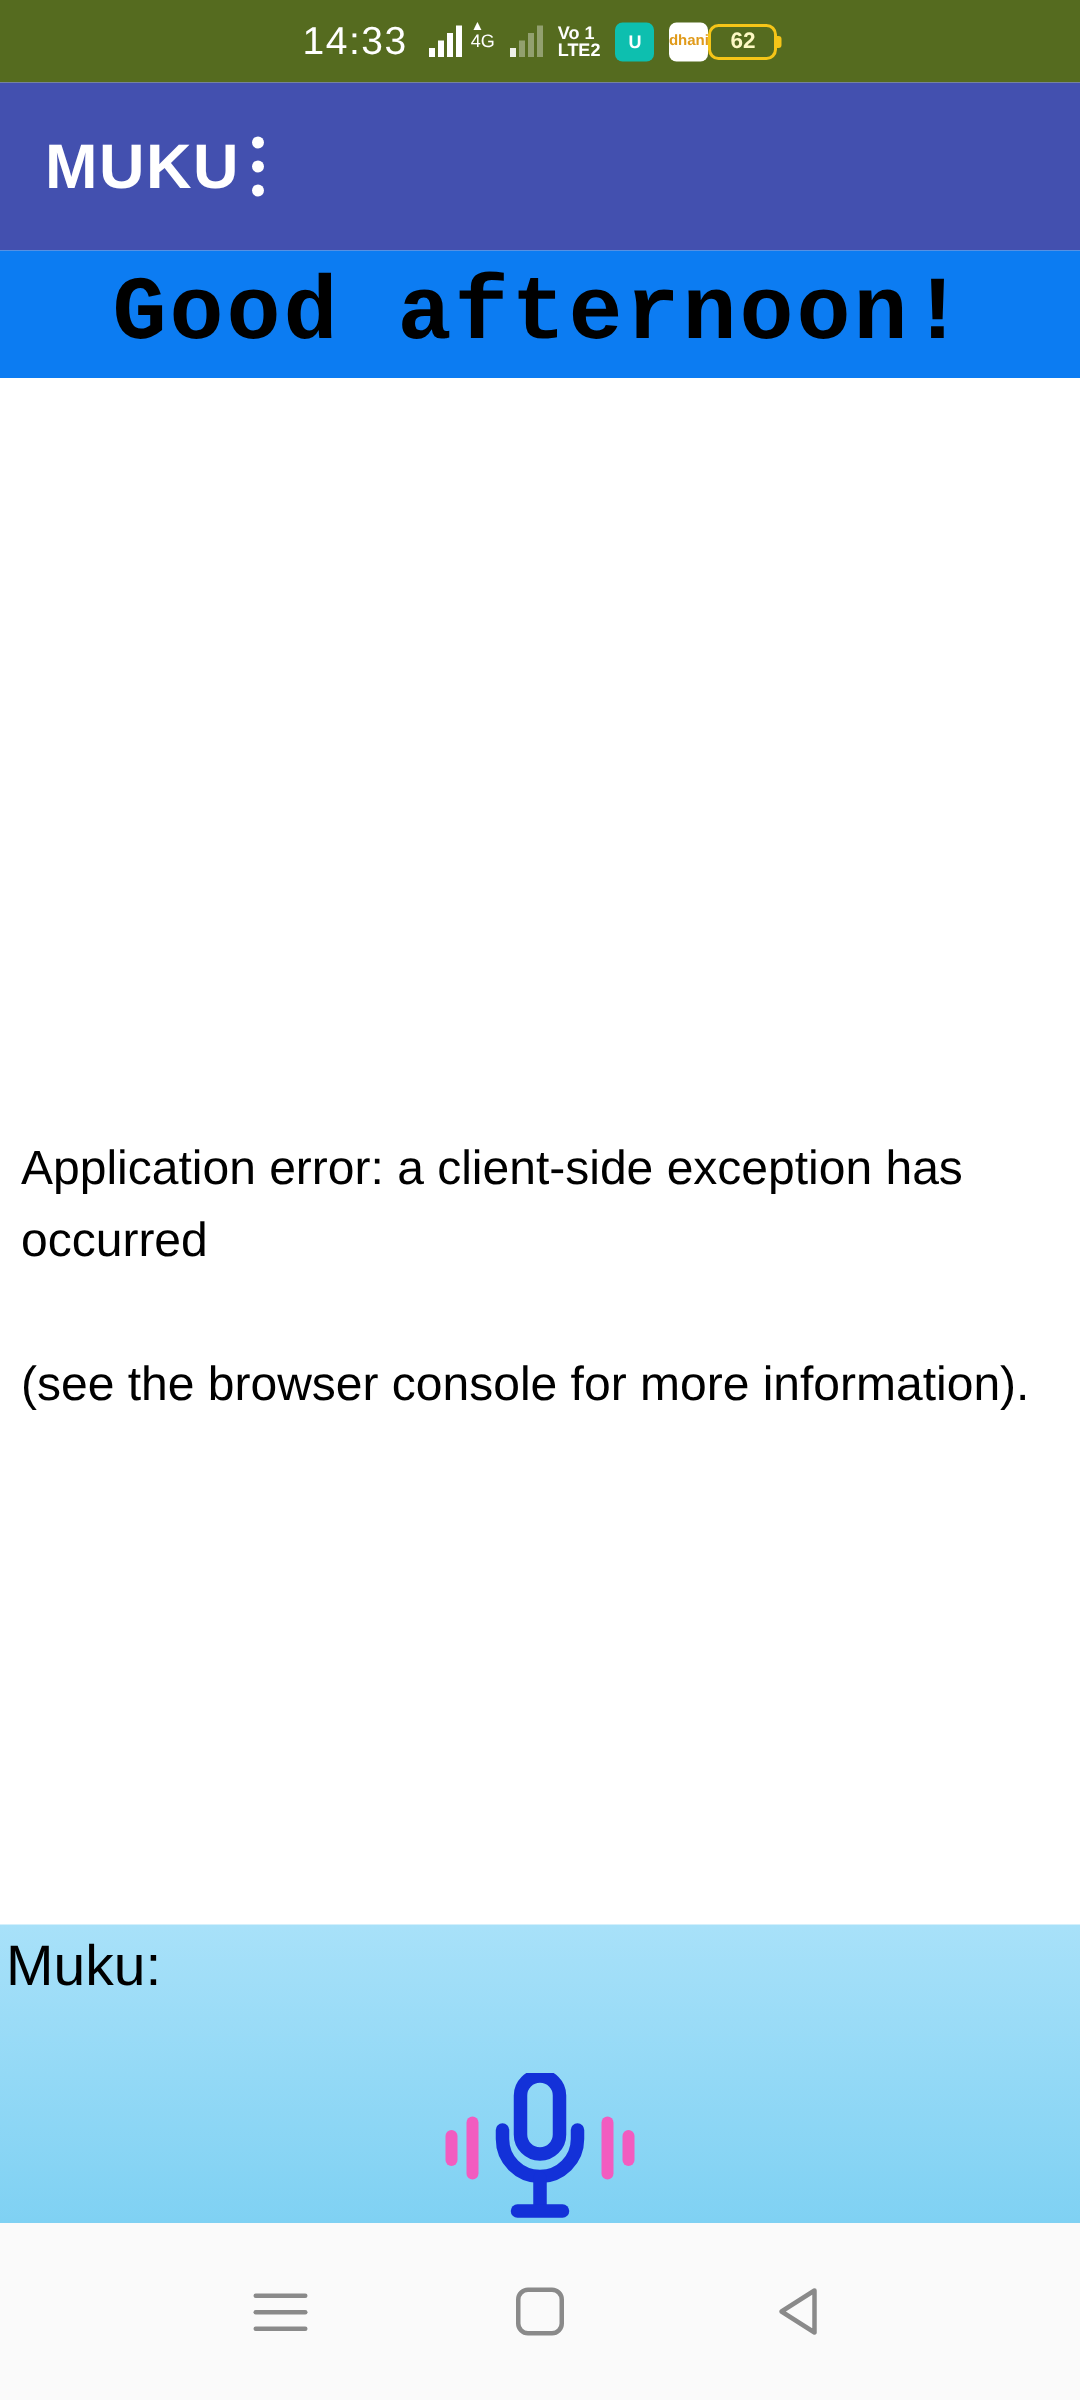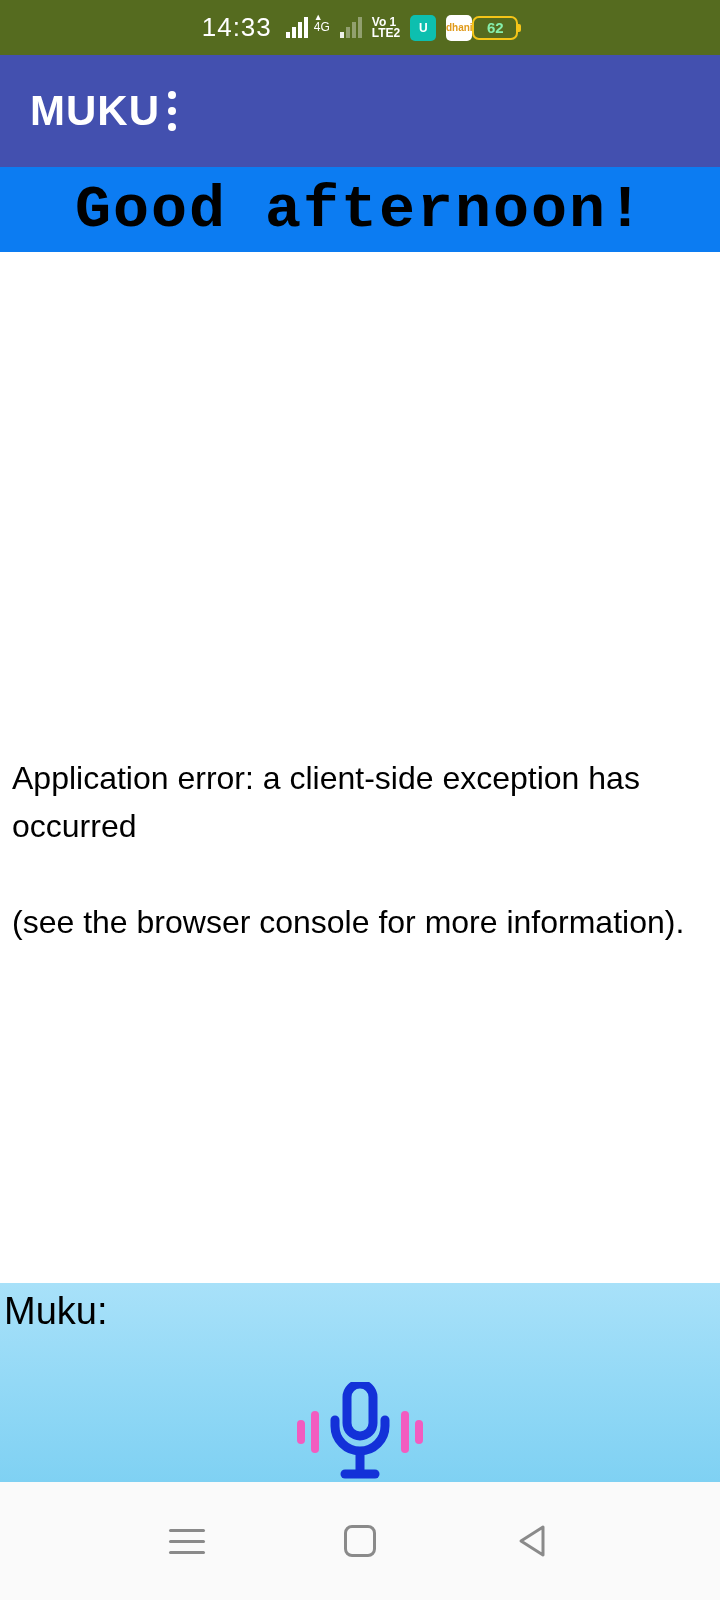--- a/index.html
+++ b/index.html
@@ -25,21 +25,21 @@
   .status-signal2 .bar { width: 4px; background: #fff; }
   .status-signal2 .b1 { height: 6px; } .status-signal2 .b2 { height: 11px; opacity:0.4;}
   .status-signal2 .b3 { height: 16px; opacity:0.4;} .status-signal2 .b4 { height: 21px; opacity:0.4;}
   .status-4g { font-size: 12px; line-height: 10px; margin-left:-4px; position:relative; top:-6px;}
   .status-volte { font-size: 12px; line-height: 11px; font-weight:bold;}
   .status-appicon { width: 26px; height: 26px; border-radius: 5px; display:flex; align-items:center; justify-content:center; font-size:12px;}
   .ic1 { background: #0DBFAF; color:#fff; font-weight:bold;}
   .ic2 { background: #fff; color:#E09A1A; font-size:10px; font-weight:bold;}
   .battery { border: 2px solid #F5C518; border-radius: 7px; width: 46px; height: 24px; position: relative; display:flex; align-items:center; justify-content:center;}
   .battery::after { content:""; position:absolute; right:-5px; top:6px; width:3px; height:8px; background:#F5C518; border-radius:0 2px 2px 0;}
-  .battery-text { color:#86efac; font-size:15px; font-weight:bold;}
+  .battery-text { color:#fef9c3; font-size:15px; font-weight:bold;}
 
   .app-bar {
     height: 112px;
     background: #4350AF;
     display: flex;
     align-items: center;
     padding: 0 30px;
   }
   .app-title { color: #fff; font-size: 42px; font-weight: bold; letter-spacing: 1px;}
   .more-dots { display:flex; flex-direction:column; gap:8px; padding:8px; }
@@ -61,26 +61,26 @@
   }
 
   .main-area {
     height: 1031px;
     background: #fff;
     position: relative;
   }
   .error-text {
     position: absolute;
     top: 502px;
-    left: 0;
+    left: 12px;
     right: 0;
     font-size: 32px;
     color: #000;
     line-height: 48px;
-    padding: 0 12px;
+    padding: 0 2px;
   }
 
   .bottom-panel {
     height: 199px;
     background: linear-gradient(to bottom, #A8E1F9, #7FD1F3);
     padding: 6px 4px 0 4px;
     position: relative;
   }
   .bp-line { font-size: 38px; color: #000; line-height: 44px; }
   .mic-wrap {

